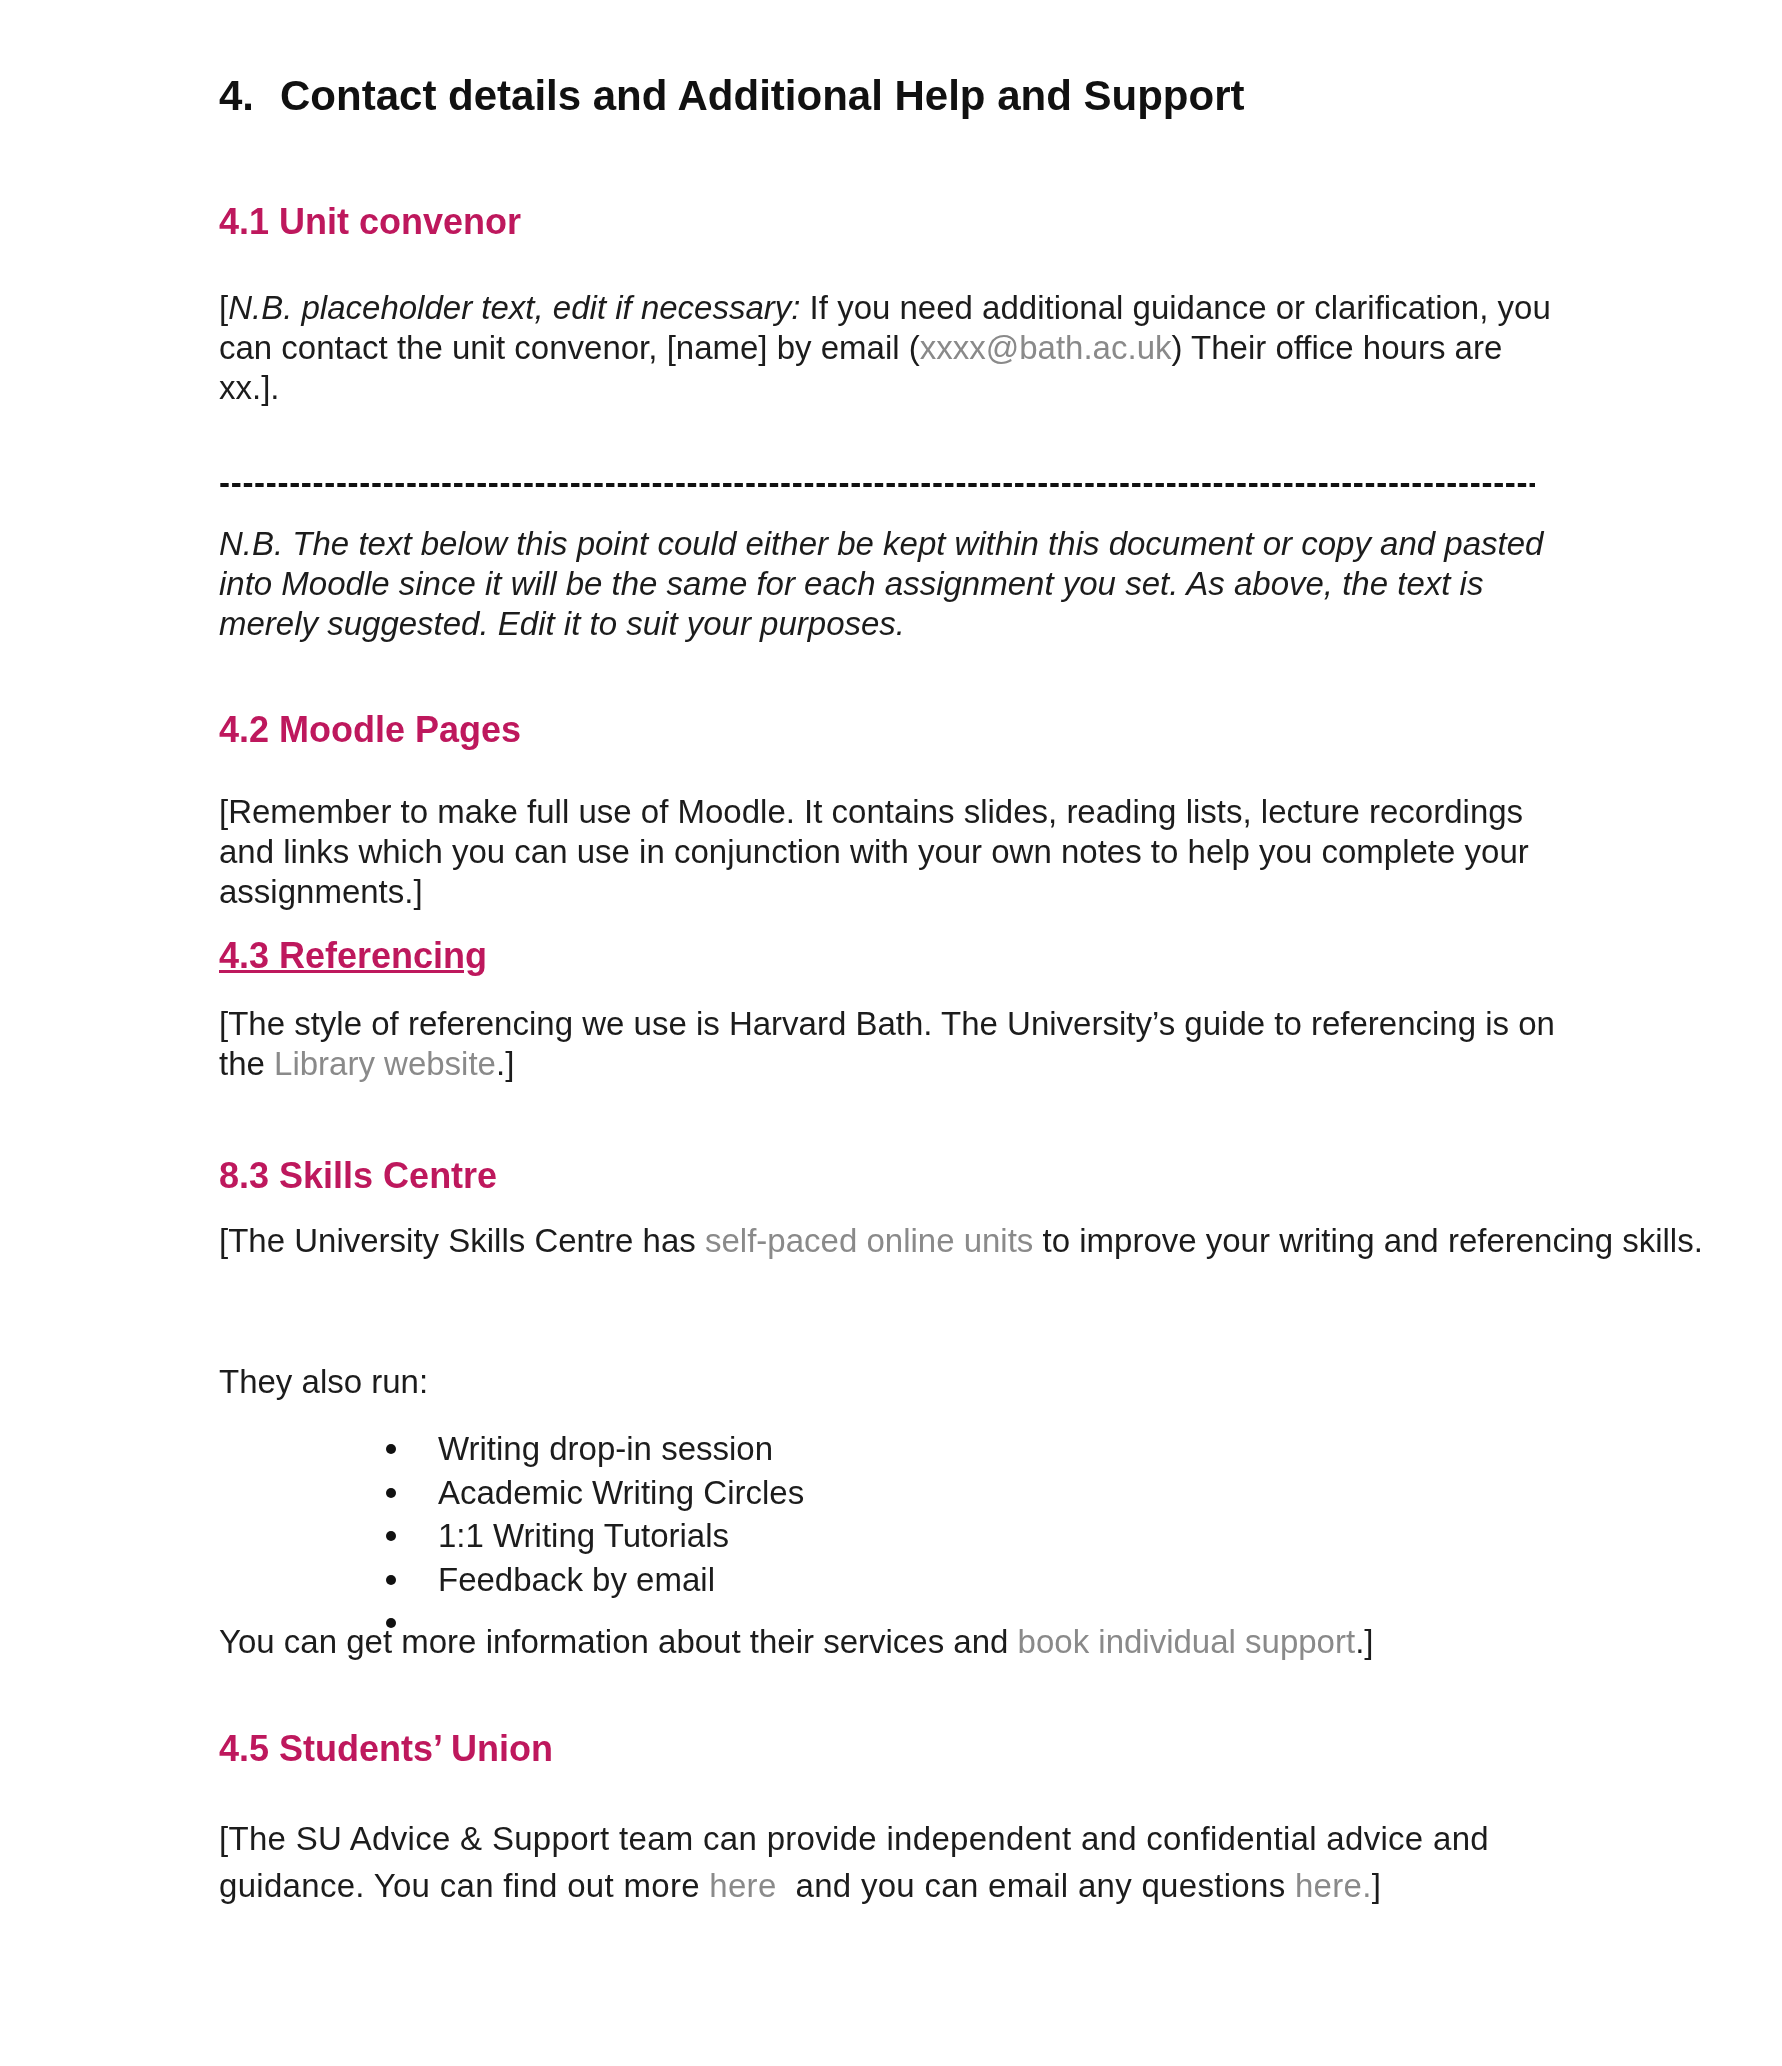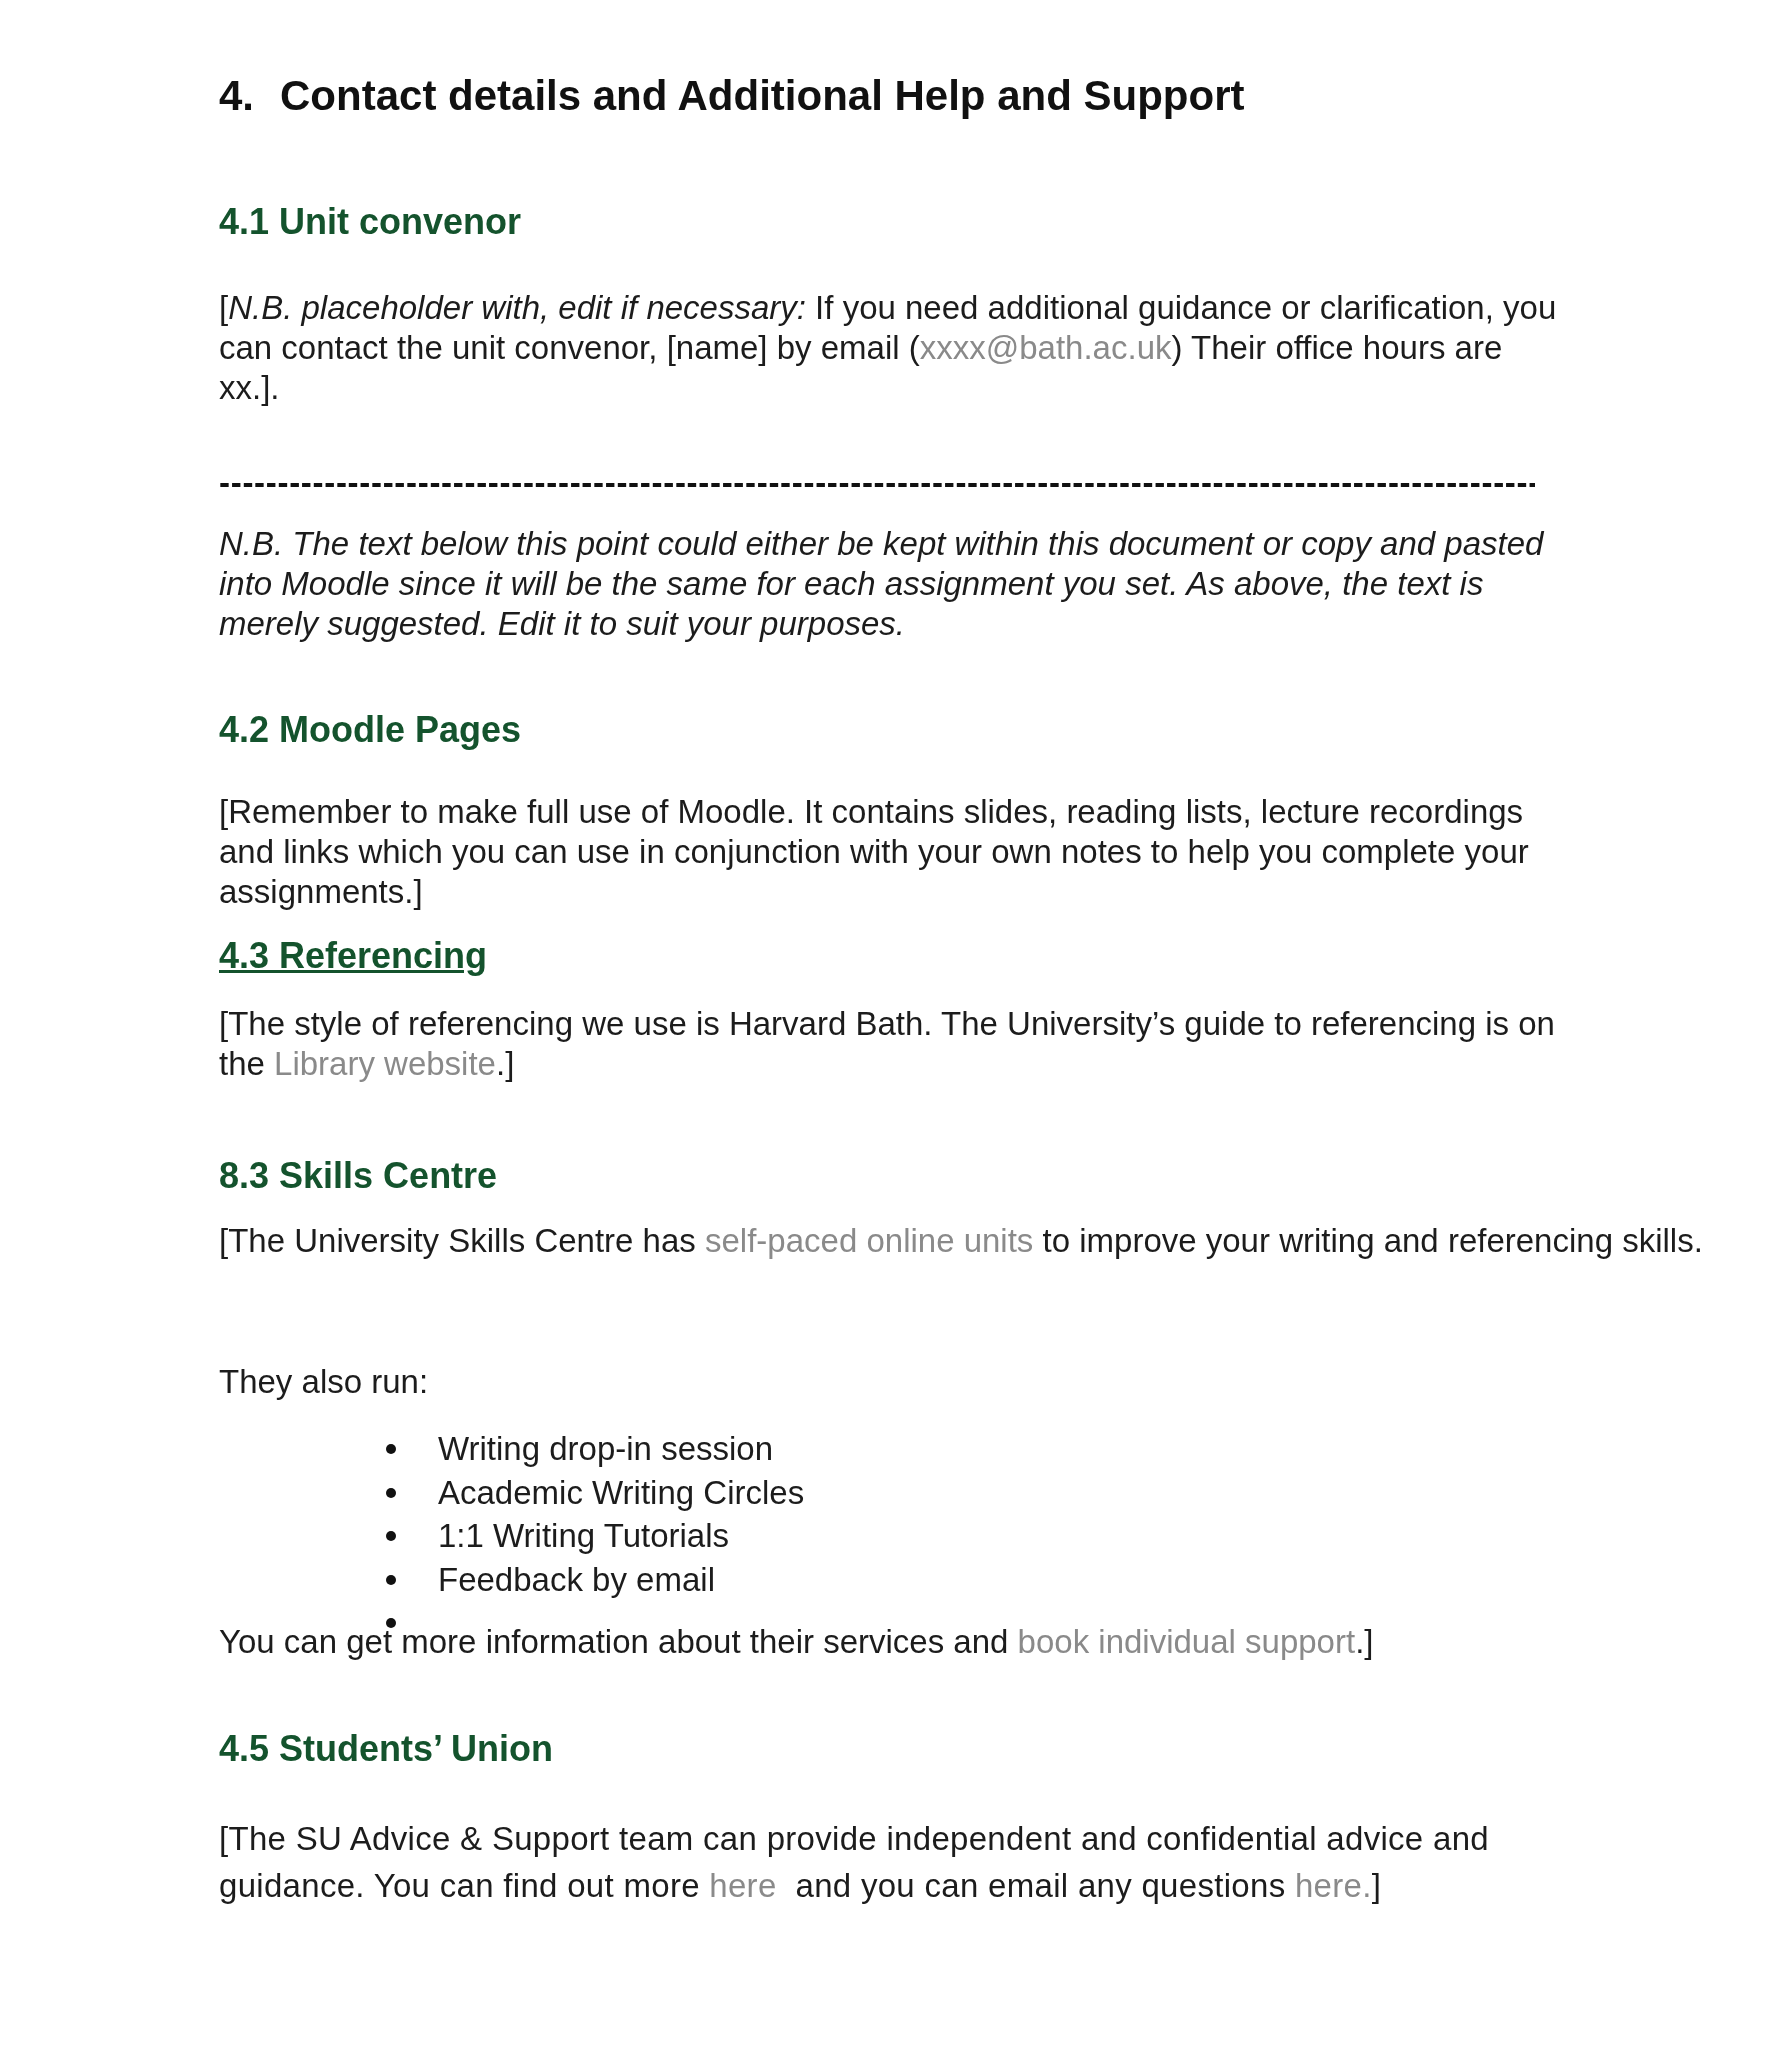--- a/index.html
+++ b/index.html
@@ -11,21 +11,21 @@
     padding:73px 0 0 219px;
     font-family:"Liberation Sans", sans-serif;
     color:#1c1c1c;
     overflow:hidden;
   }
   h1{
     margin:0;font-size:42px;line-height:46px;font-weight:bold;color:#111111;
   }
   h1 .num{display:inline-block;margin-right:26px;}
   h2{
-    margin:0;font-size:36px;line-height:42px;font-weight:bold;color:#14532d;
+    margin:0;font-size:36px;line-height:42px;font-weight:bold;color:#be185d;
   }
   p{margin:0;font-size:33px;line-height:40px;}
   .h41{margin-top:82px;}
   .p41{margin-top:45px;}
   .sep{
     margin-top:55px;font-size:33px;line-height:40px;
     width:1316px;overflow:hidden;white-space:nowrap;
     color:#111111;font-weight:bold;letter-spacing:0.7px;
   }
   .nb{margin-top:21px;}
@@ -60,21 +60,21 @@
   }
 </style>
 </head>
 <body>
 
 <div class="page">
 
   <h1><span class="num">4.</span><span>Contact details and Additional Help and Support</span></h1>
 
   <h2 class="h41">4.1 Unit convenor</h2>
-  <p class="p41"><span>[</span><span class="run-italic">N.B. placeholder with, edit if necessary:</span><span> If you need additional guidance or clarification, you</span><br><span>can contact the unit convenor, [name] by email (</span><span class="run-link">xxxx@bath.ac.uk</span><span>) Their office hours are</span><br><span>xx.].</span></p>
+  <p class="p41"><span>[</span><span class="run-italic">N.B. placeholder text, edit if necessary:</span><span> If you need additional guidance or clarification, you</span><br><span>can contact the unit convenor, [name] by email (</span><span class="run-link">xxxx@bath.ac.uk</span><span>) Their office hours are</span><br><span>xx.].</span></p>
 
   <div class="sep">-----------------------------------------------------------------------------------------------------------------------</div>
 
   <p class="nb"><span class="run-italic">N.B. The text below this point could either be kept within this document or copy and pasted</span><br><span class="run-italic">into Moodle since it will be the same for each assignment you set. As above, the text is</span><br><span class="run-italic">merely suggested. Edit it to suit your purposes.</span></p>
 
   <h2 class="h42">4.2 Moodle Pages</h2>
   <p class="p42"><span>[Remember to make full use of Moodle. It contains slides, reading lists, lecture recordings</span><br><span>and links which you can use in conjunction with your own notes to help you complete your</span><br><span>assignments.]</span></p>
 
   <h2 class="h43">4.3 Referencing</h2>
   <p class="p43"><span>[The style of referencing we use is Harvard Bath. The University’s guide to referencing is on</span><br><span>the </span><span class="run-link">Library website</span><span>.]</span></p>

